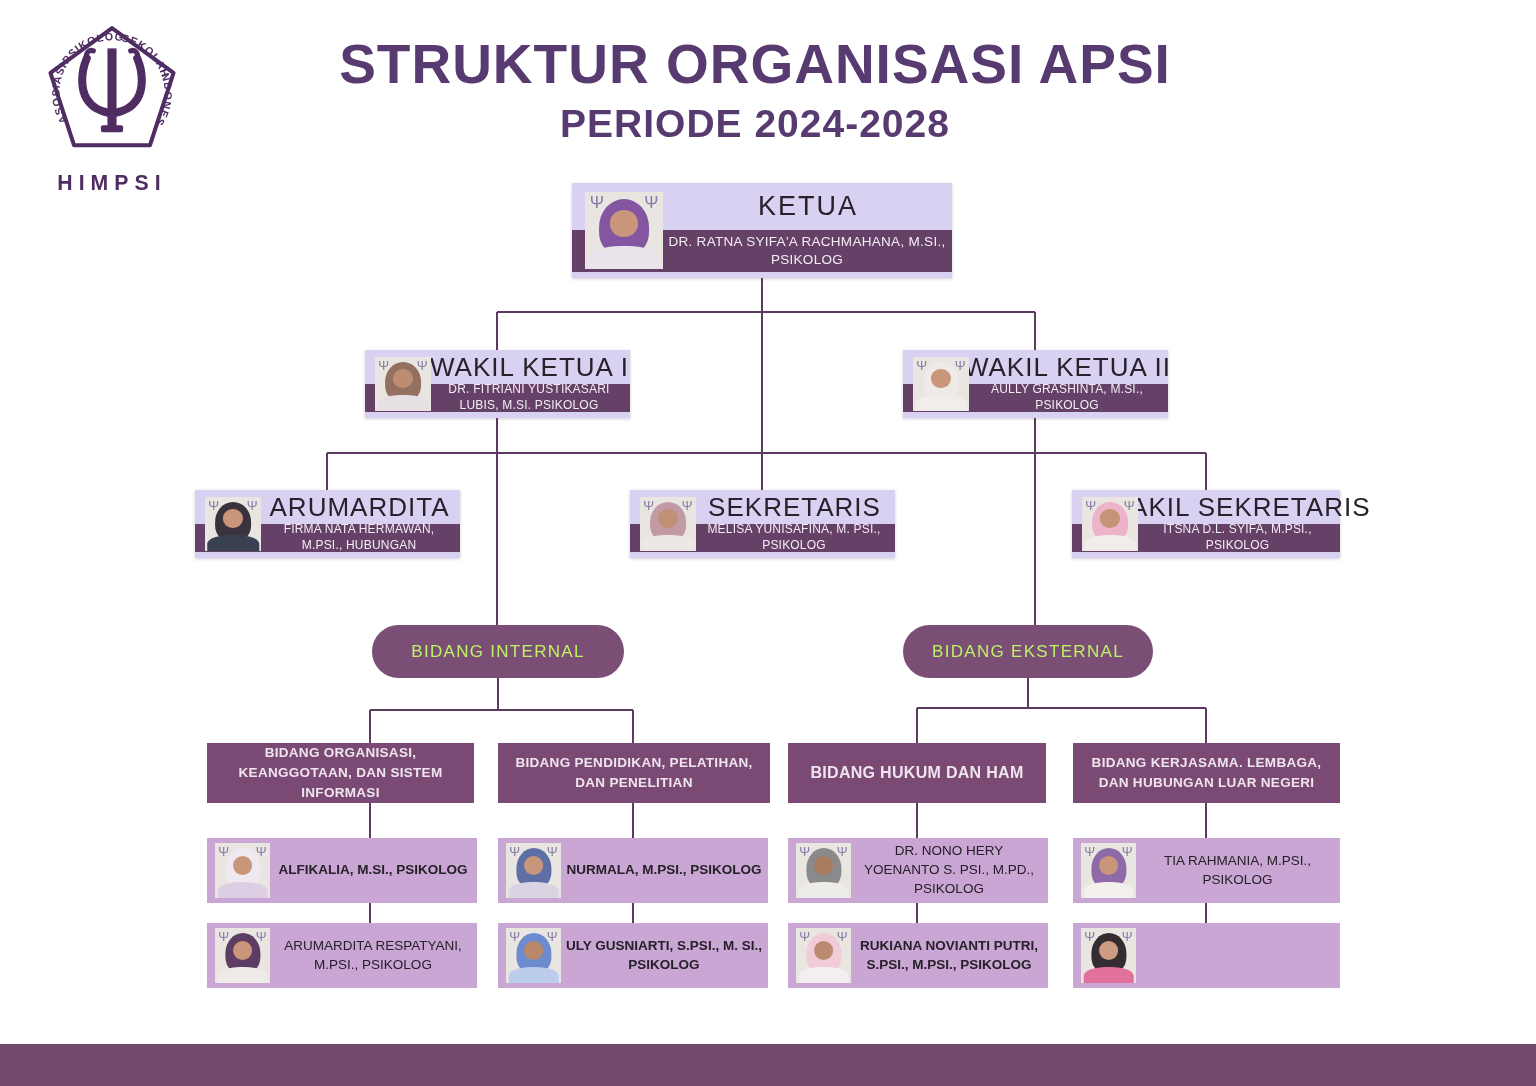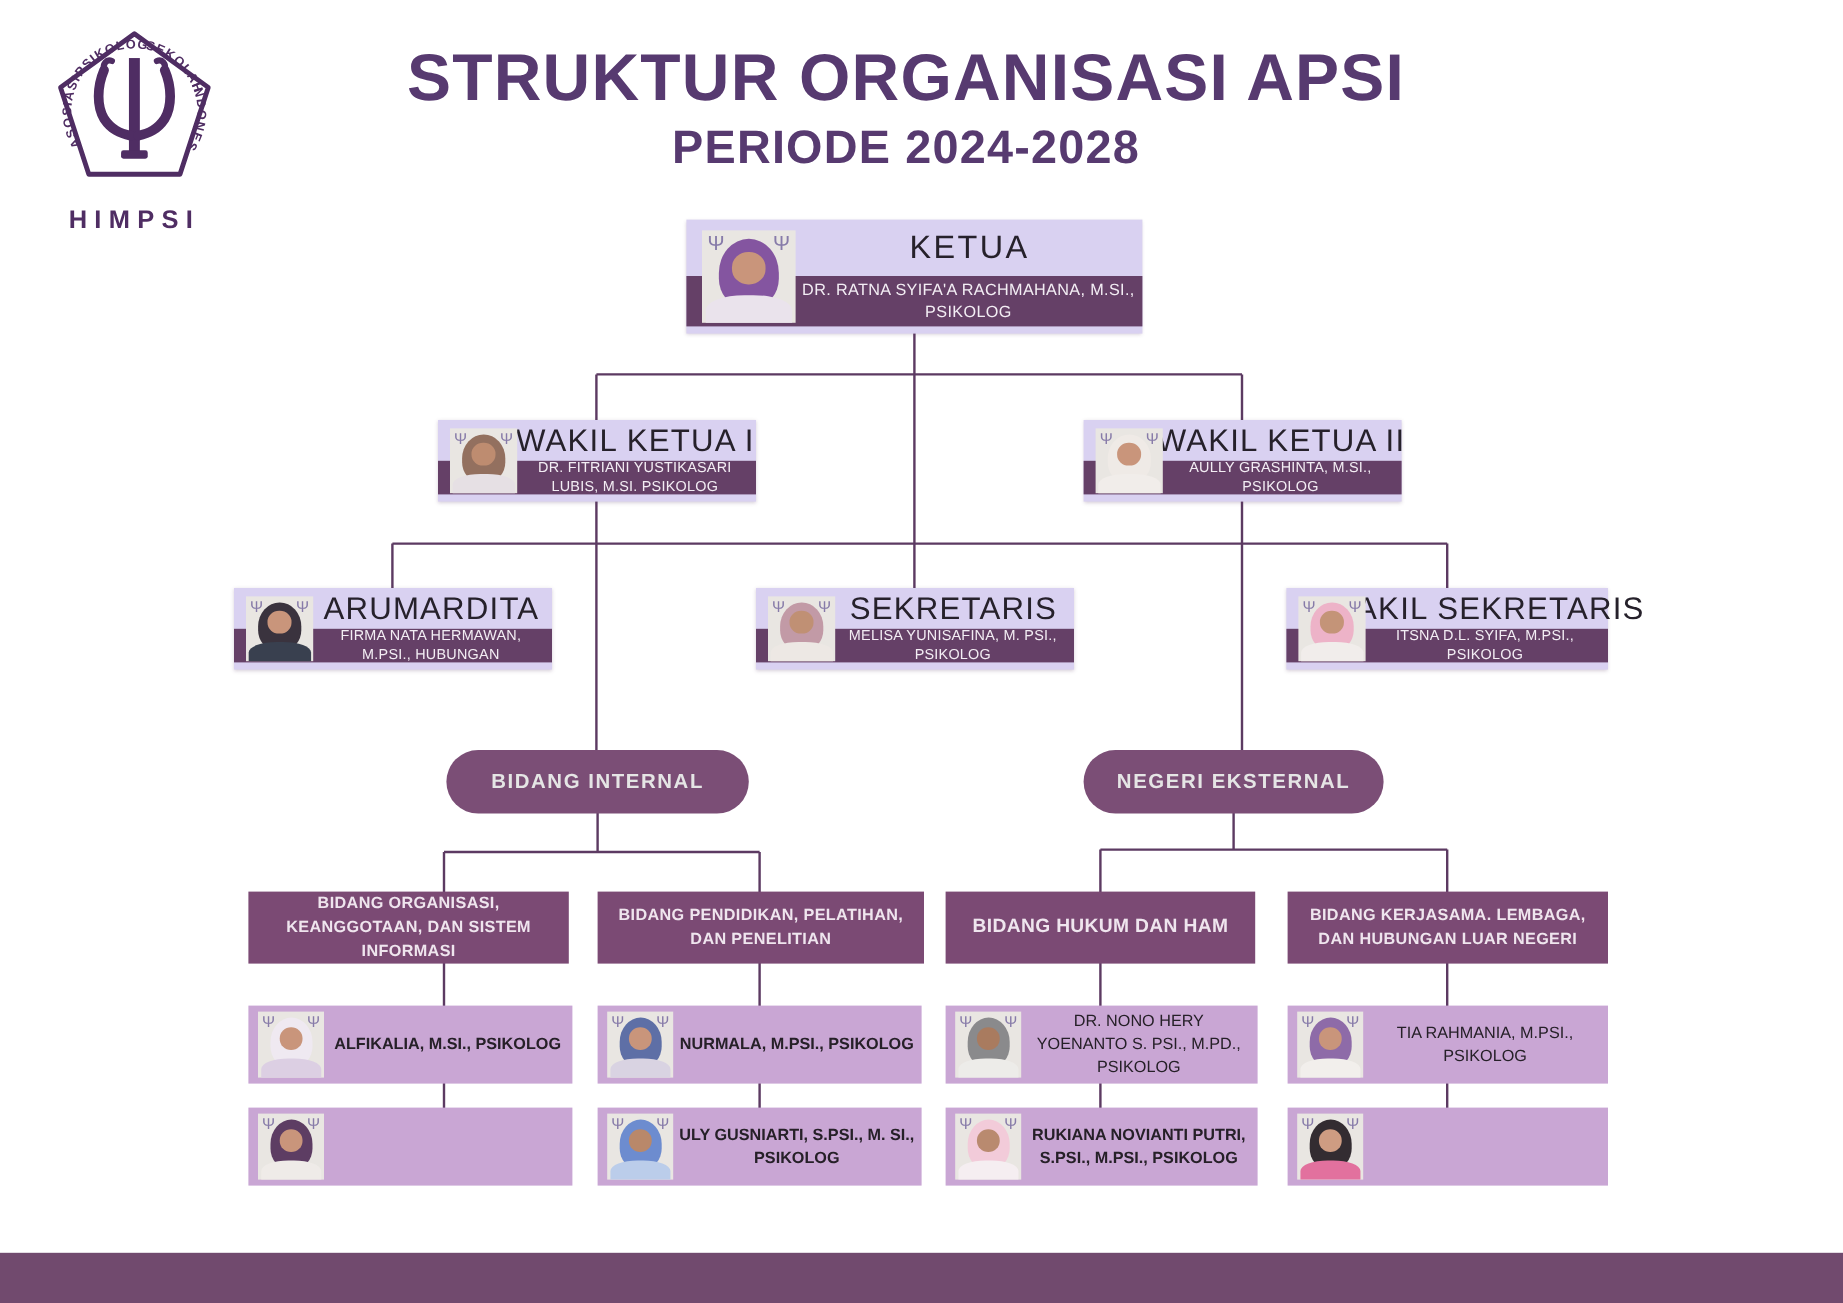--- a/index.html
+++ b/index.html
@@ -39,22 +39,22 @@
   .sm .o-name{left:68px;right:5px;top:34px;bottom:6px;font-size:12px;line-height:1.3;letter-spacing:.2px}
 
   .c-wk1{left:365px;top:350px}
   .c-wk2{left:903px;top:350px}
   .c-bend{left:195px;top:490px}
   .c-sek{left:630px;top:490px}
   .c-wsek{left:1072px;top:490px;width:268px}
 
   
   .pill{position:absolute;top:625px;height:53px;background:#7B4E76;border-radius:27px;
-        display:flex;align-items:center;justify-content:center;color:#e5e5e5;
-        font-size:17px;font-weight:700;letter-spacing:1.3px;z-index:3}
+        display:flex;align-items:center;justify-content:center;color:#bef264;
+        font-size:17px;font-weight:400;letter-spacing:1.3px;z-index:3}
   .pill-internal{left:372px;width:252px}
   .pill-eksternal{left:903px;width:250px}
 
   
   .divhead{position:absolute;top:743px;height:60px;background:#7B4A74;color:#EFE5EE;
            display:flex;align-items:center;justify-content:center;text-align:center;
            font-size:13.5px;font-weight:600;line-height:1.5;letter-spacing:.3px;
            z-index:3;padding:0 10px;box-sizing:border-box}
   .dh-0{left:207px;width:267px}
   .dh-1{left:498px;width:272px}
@@ -201,21 +201,21 @@
       <span class="psi r">Ψ</span>
       <span class="scarf"></span>
       <span class="head"></span>
       <span class="body"></span>
     </div>
     <div class="o-title">WAKIL SEKRETARIS</div>
     <div class="o-name">ITSNA D.L. SYIFA, M.PSI., PSIKOLOG</div>
   </div>
 
   <div class="pill pill-internal">BIDANG INTERNAL</div>
-  <div class="pill pill-eksternal">NEGERI EKSTERNAL</div>
+  <div class="pill pill-eksternal">BIDANG EKSTERNAL</div>
 
   <div class="divhead dh-0">BIDANG ORGANISASI, KEANGGOTAAN, DAN SISTEM INFORMASI</div>
   <div class="divhead dh-1">BIDANG PENDIDIKAN, PELATIHAN, DAN PENELITIAN</div>
   <div class="divhead dh-2">BIDANG HUKUM DAN HAM</div>
   <div class="divhead dh-3">BIDANG KERJASAMA. LEMBAGA, DAN HUBUNGAN LUAR NEGERI</div>
 
   <div class="member r1 col0 bold">
     <div class="photo" style="--scarf: #EFE9F1; --top: #DCCFE3; --skin: #C9957B;">
       <span class="psi l">Ψ</span>
       <span class="psi r">Ψ</span>
@@ -260,20 +260,21 @@
   </div>
 
   <div class="member r2 col0">
     <div class="photo" style="--scarf: #5D3D63; --top: #EFEBE8; --skin: #C9957B;">
       <span class="psi l">Ψ</span>
       <span class="psi r">Ψ</span>
       <span class="scarf"></span>
       <span class="head"></span>
       <span class="body"></span>
     </div>
+    <div class="m-name">ARUMARDITA RESPATYANI, M.PSI., PSIKOLOG</div>
   </div>
 
   <div class="member r2 col1 bold">
     <div class="photo" style="--scarf: #6D8CCF; --top: #BBCDEA; --skin: #B9886A;">
       <span class="psi l">Ψ</span>
       <span class="psi r">Ψ</span>
       <span class="scarf"></span>
       <span class="head"></span>
       <span class="body"></span>
     </div>

